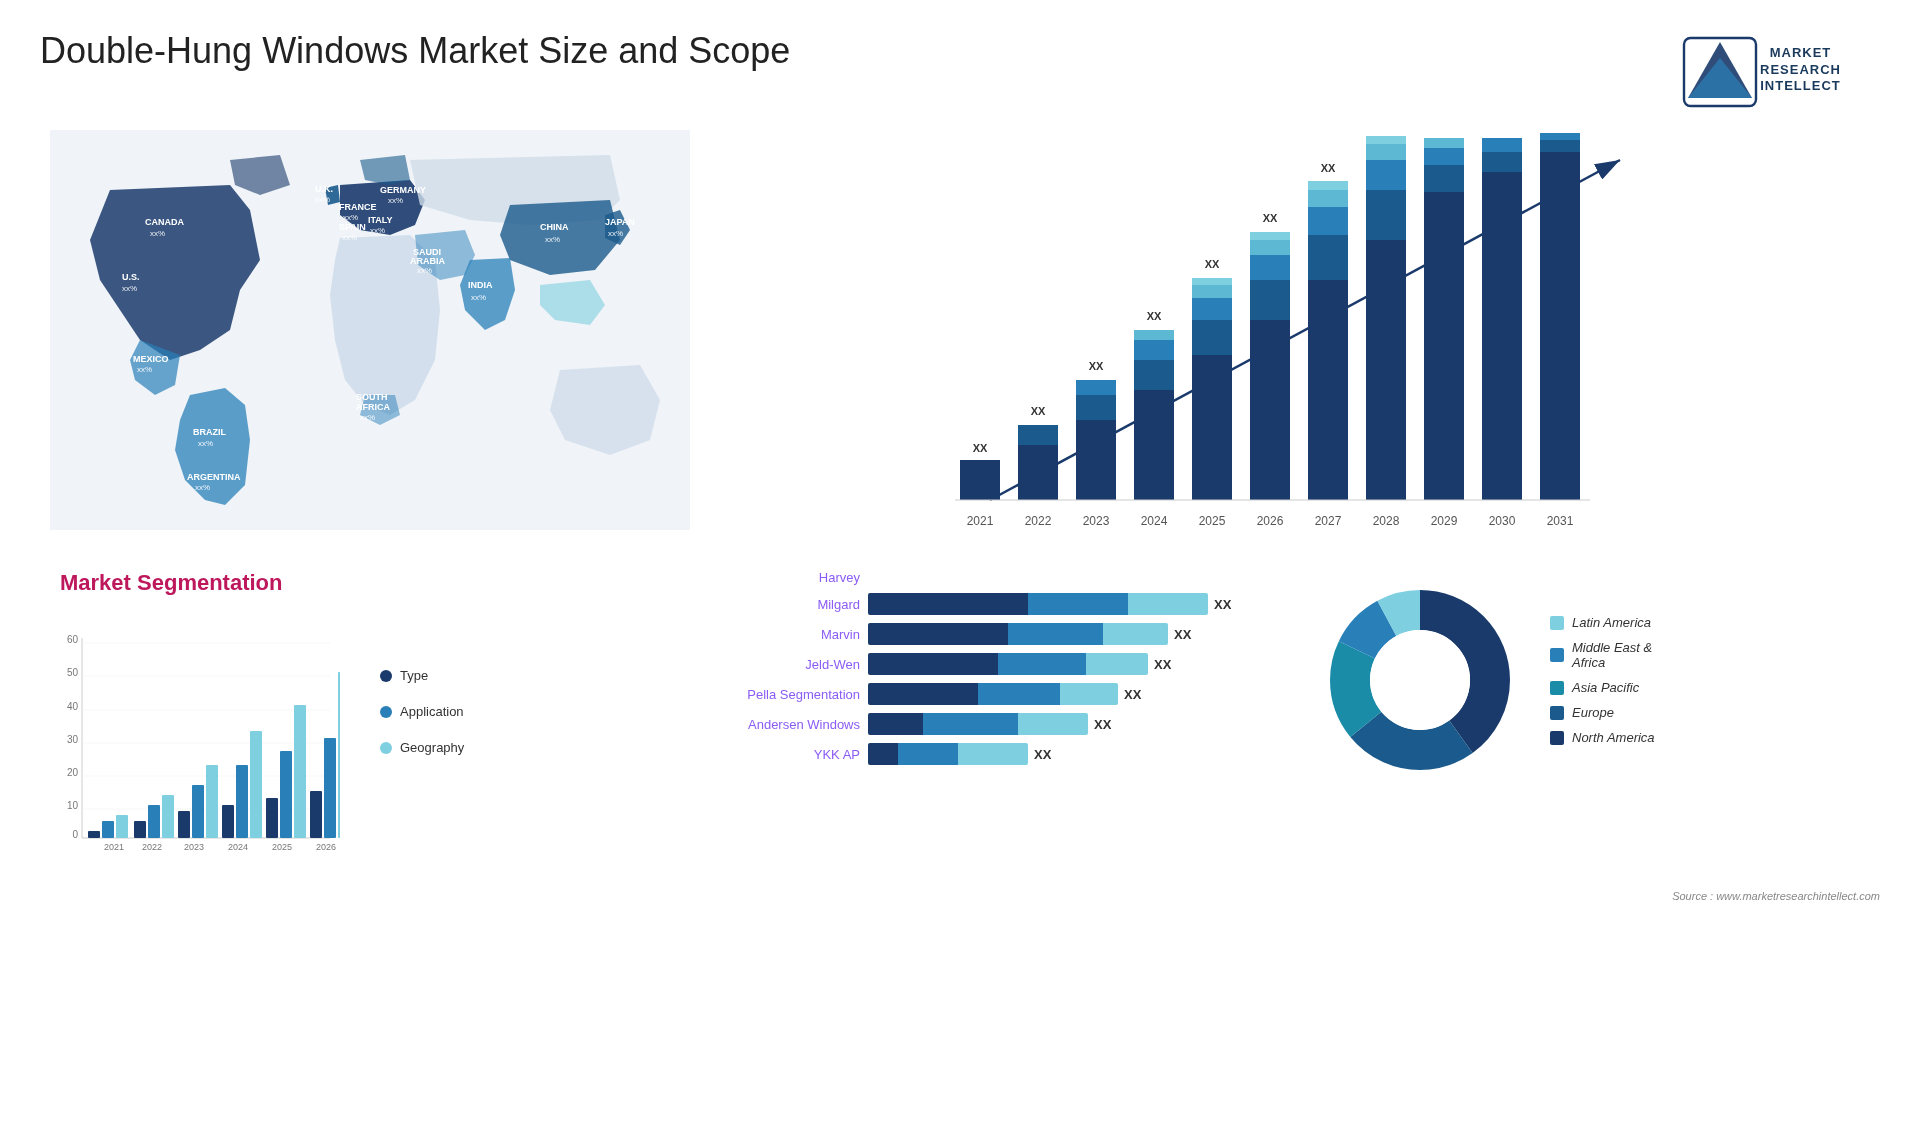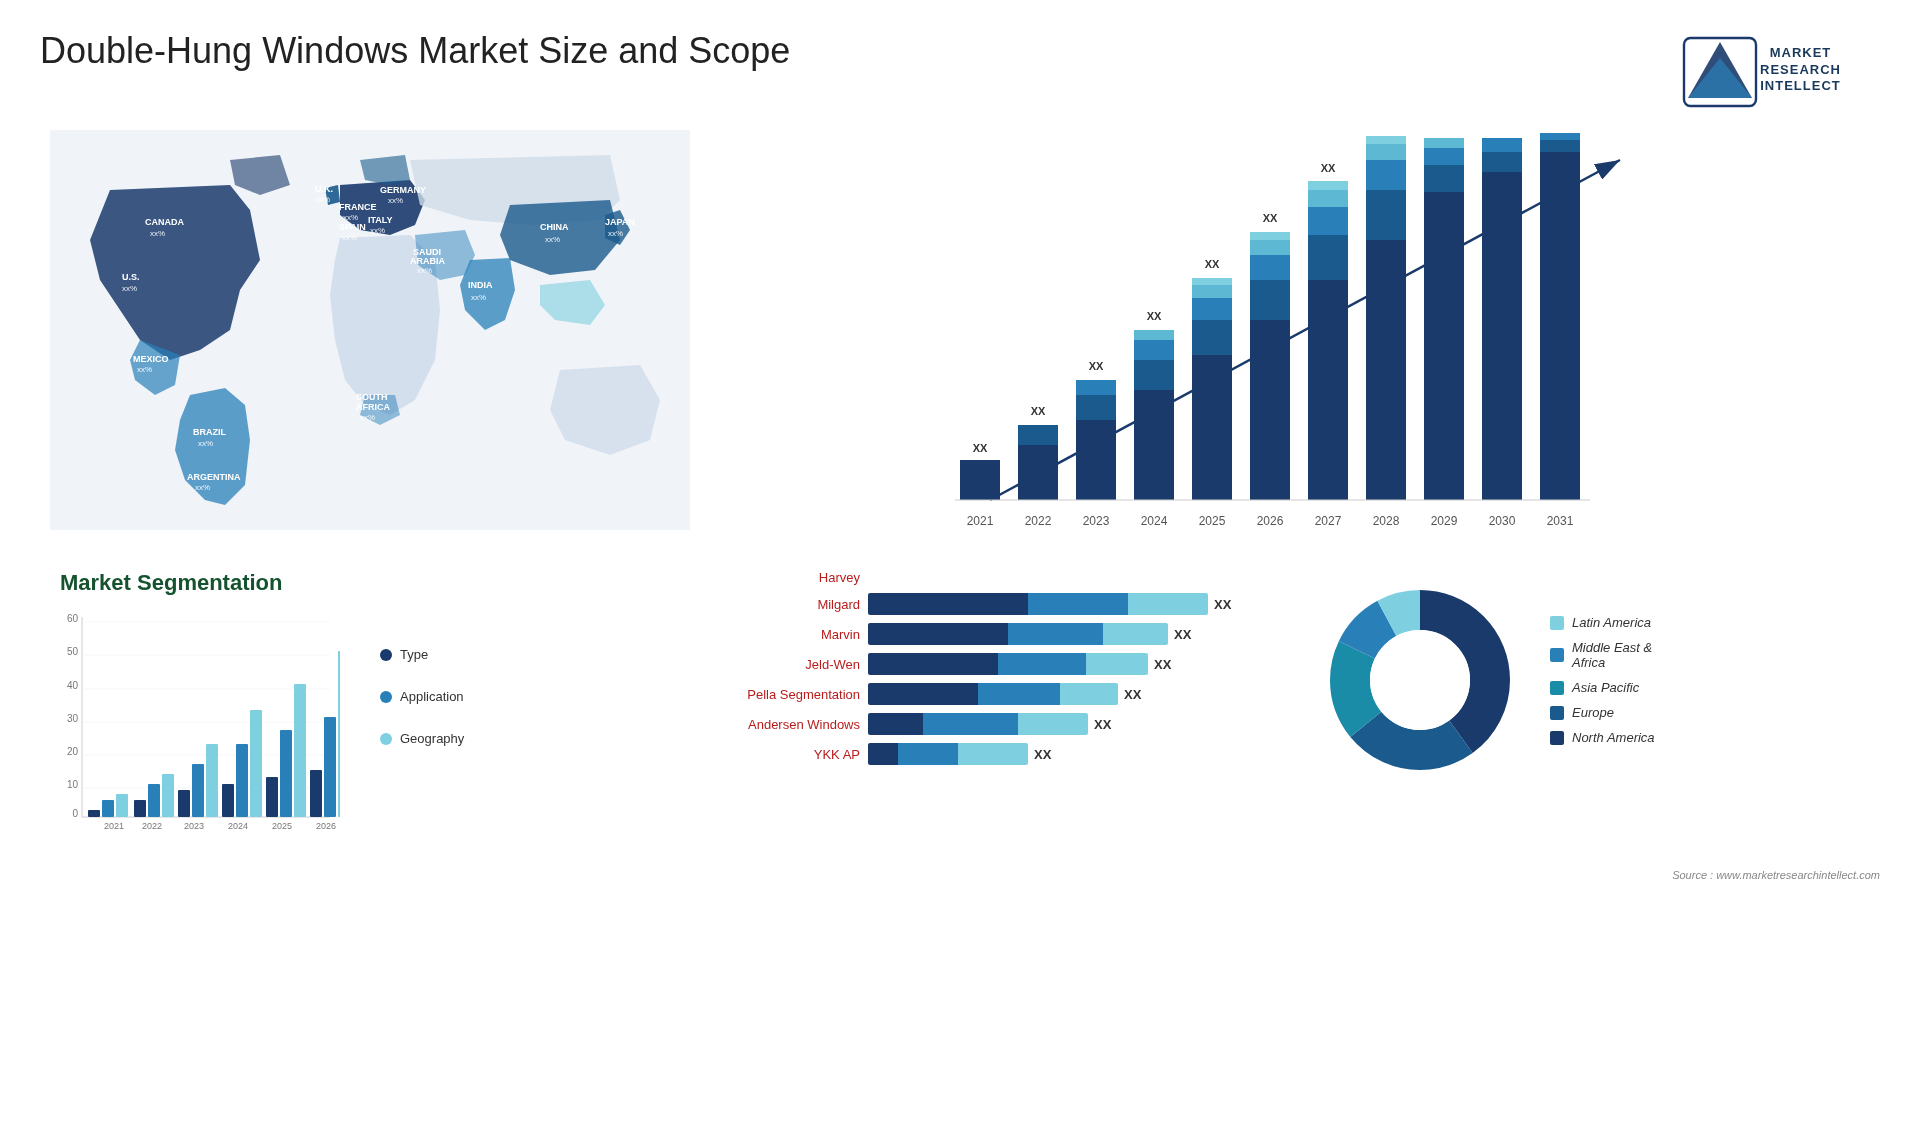--- a/index.html
+++ b/index.html
@@ -82,27 +82,27 @@
       gap: 0;
     }
 
     
     .segmentation-section {
       padding: 10px 20px;
     }
     .section-title {
       font-size: 22px;
       font-weight: 700;
-      color: #14532d;
-      margin-bottom: 11px;
+      color: #be185d;
+      margin-bottom: 32px;
     }
     .seg-legend {
       display: flex;
       flex-direction: column;
-      gap: 27px;
+      gap: 21px;
       margin-left: 20px;
       margin-bottom: 20px;
     }
     .legend-item {
       display: flex;
       align-items: center;
       gap: 8px;
       font-size: 13px;
       color: #333;
     }
@@ -118,21 +118,21 @@
     }
     .player-row {
       display: flex;
       align-items: center;
       margin-bottom: 8px;
       gap: 8px;
     }
     .player-name {
       width: 140px;
       font-size: 13px;
-      color: #b91c1c;
+      color: #8b5cf6;
       text-align: right;
     }
     .player-bar-wrap {
       flex: 1;
       display: flex;
       align-items: center;
       gap: 6px;
     }
     .player-val {
       font-size: 13px;

